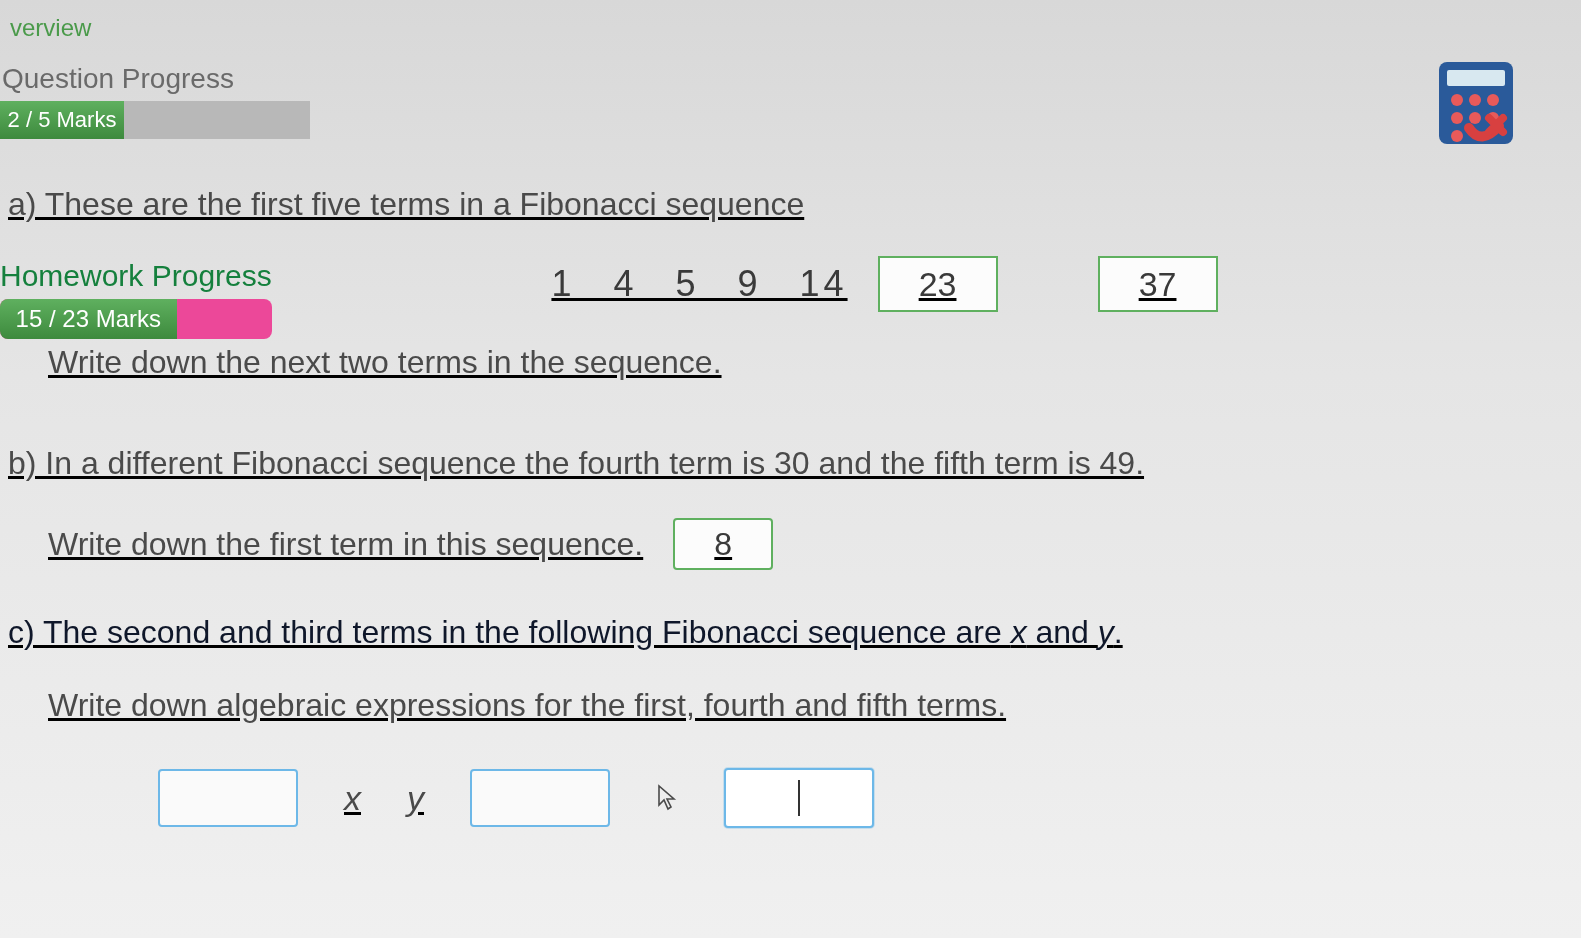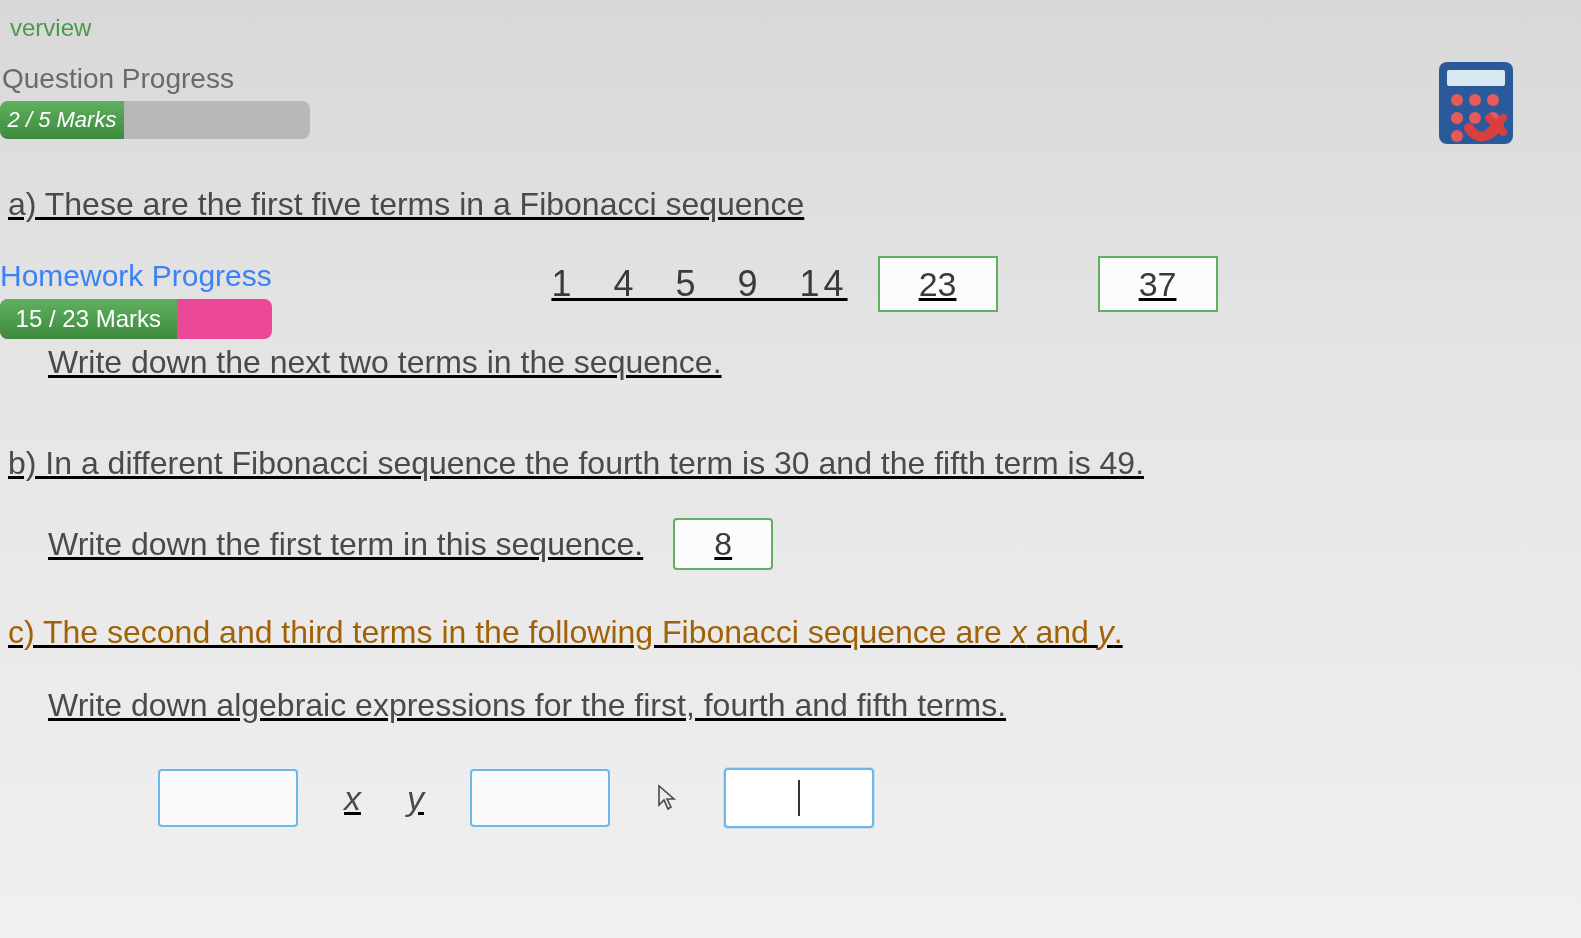--- a/index.html
+++ b/index.html
@@ -42,44 +42,43 @@
     }
     .question-progress-label {
       color: #6a6a6a;
       font-size: 28px;
       margin-bottom: 6px;
       margin-left: 2px;
     }
     .question-progress-bar {
       background: #b8b8b8;
       height: 38px;
-      border-radius: 8px;
+      border-radius: 0;
       position: relative;
       overflow: hidden;
-      font-style: italic;
     }
     .question-progress-fill {
       background: #4a9a4a;
       background: linear-gradient(180deg, #5fb05f 0%, #3d8a3d 100%);
       height: 100%;
       width: 40%;
       display: flex;
       align-items: center;
       justify-content: center;
       color: #fff;
       font-size: 22px;
       white-space: nowrap;
       padding: 0 8px;
     }
     .homework-progress {
       flex: 1;
       max-width: 620px;
     }
     .homework-progress-label {
-      color: #3b82f6;
+      color: #15803d;
       font-size: 30px;
       margin-bottom: 6px;
       text-align: center;
     }
     .homework-progress-bar {
       background: #ec4899;
       height: 40px;
       border-radius: 8px;
       position: relative;
       overflow: hidden;
@@ -164,21 +163,21 @@
       margin-bottom: 36px;
     }
     .q-b-answer-row {
       display: flex;
       align-items: center;
       gap: 30px;
       margin-left: 40px;
       margin-bottom: 44px;
     }
     .q-c-line {
-      color: #a16207;
+      color: #0f172a;
       font-size: 32px;
       margin-bottom: 36px;
     }
     .q-c-sub {
       color: #4a4a4a;
       font-size: 32px;
       margin-left: 40px;
       margin-bottom: 44px;
     }
     .algebra-row {

